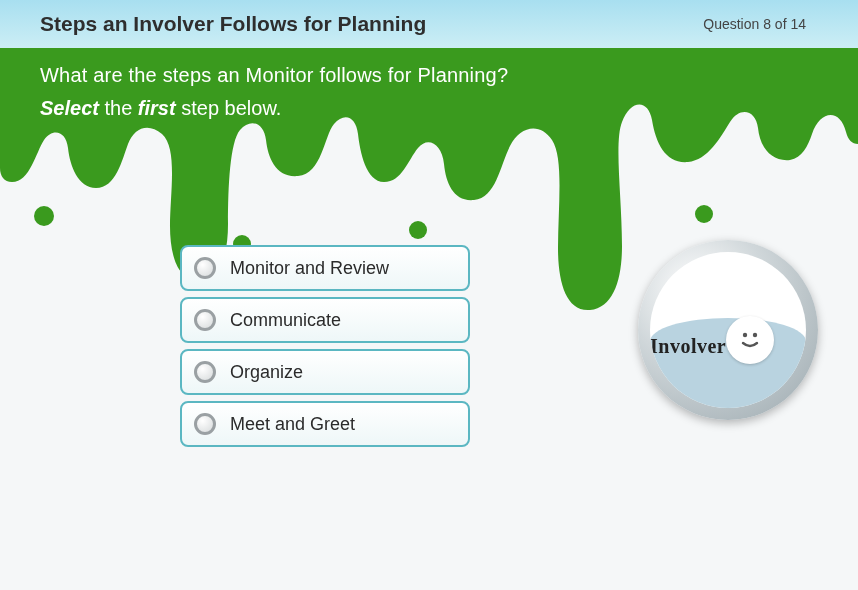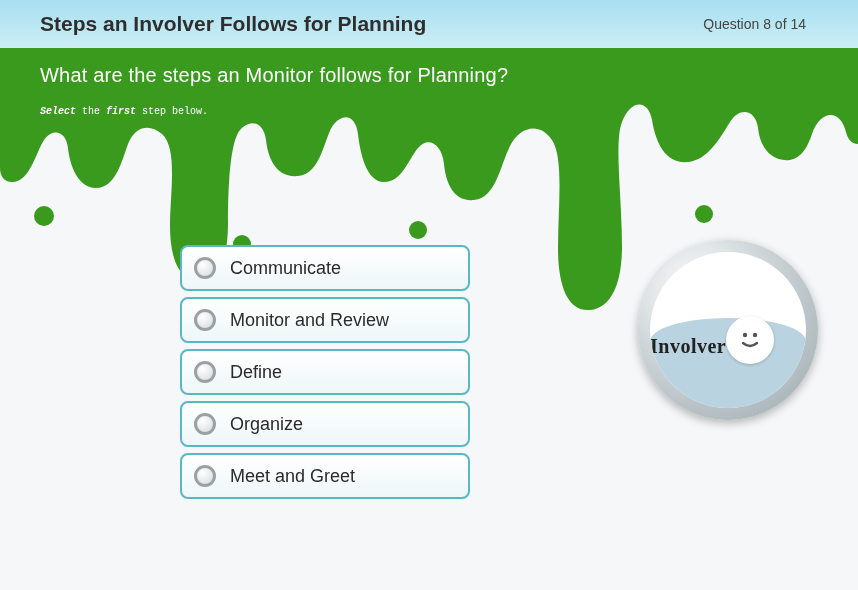--- a/index.html
+++ b/index.html
@@ -23,21 +23,21 @@
     overflow: visible;
   }
   .green-band svg {
     position: absolute; top: 0; left: 0; width: 858px; height: 330px;
   }
 
   .prompt-block {
     position: absolute; top: 16px; left: 40px; color: #fff;
   }
   .question-text { font-size: 20px; font-weight: 500; letter-spacing: .2px; }
-  .instruction-text { font-size: 10px; margin-top: 19px; font-family: Liberation Mono, monospace; }
+  .instruction-text { font-size: 20px; margin-top: 10px; }
   .instruction-text .sel { font-style: italic; font-weight: bold; }
   .instruction-text .first { font-style: italic; font-weight: bold; }
 
   .options {
     position: absolute;
     top: 245px;
     left: 180px;
     width: 290px;
     display: flex;
     flex-direction: column;
@@ -132,29 +132,25 @@
     <div class="question-text">What are the steps an Monitor follows for Planning?</div>
     <div class="instruction-text">
       <span class="sel">Select</span><span> the </span><span class="first">first</span><span> step below.</span>
     </div>
   </div>
 </div>
 
 <div class="options">
   <div class="option">
     <span class="radio"></span>
-    <span class="option-label">Communicate</span>
-  </div>
-  <div class="option">
-    <span class="radio"></span>
     <span class="option-label">Monitor and Review</span>
   </div>
   <div class="option">
     <span class="radio"></span>
-    <span class="option-label">Define</span>
+    <span class="option-label">Communicate</span>
   </div>
   <div class="option">
     <span class="radio"></span>
     <span class="option-label">Organize</span>
   </div>
   <div class="option">
     <span class="radio"></span>
     <span class="option-label">Meet and Greet</span>
   </div>
 </div>

